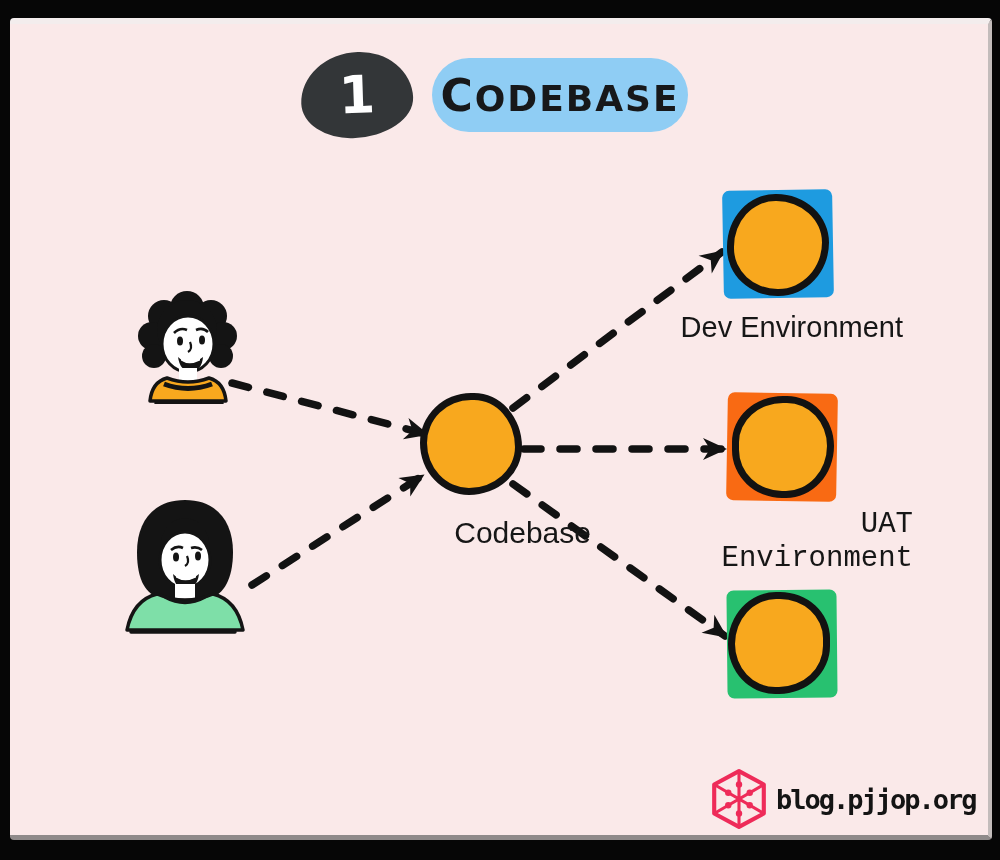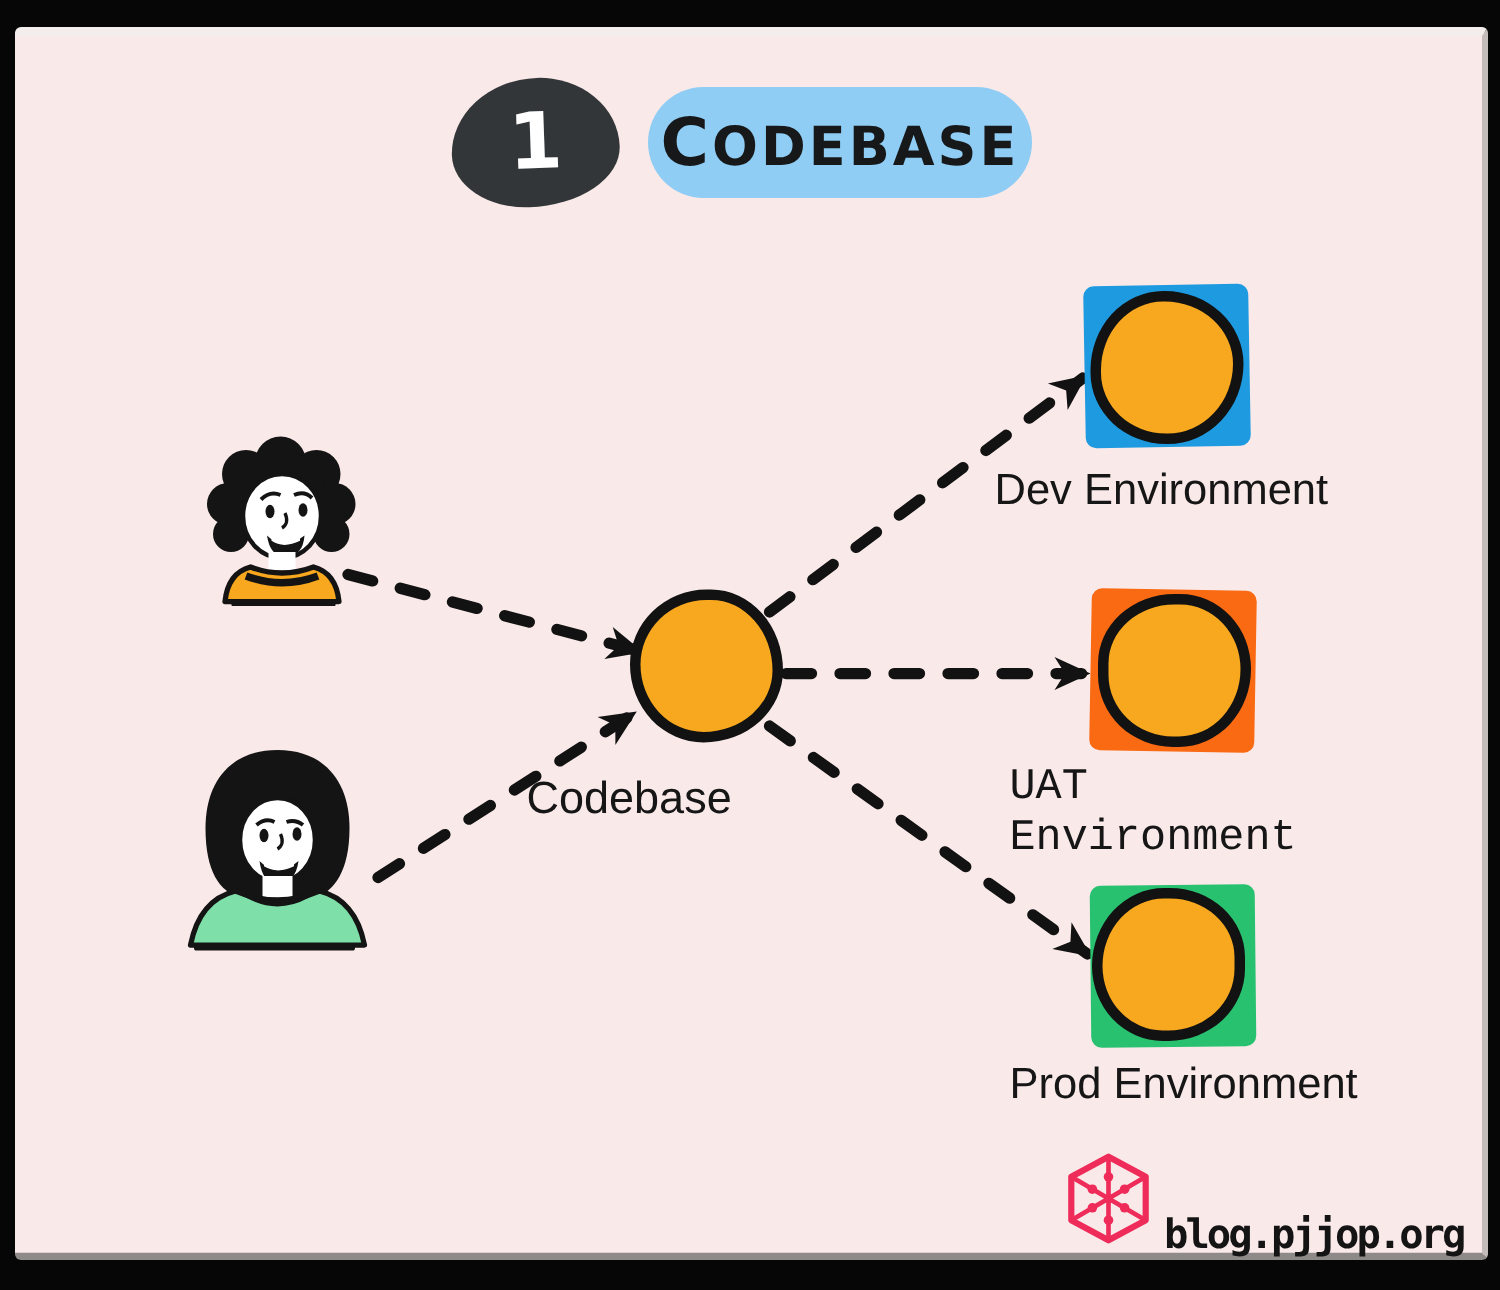--- a/index.html
+++ b/index.html
@@ -53,38 +53,38 @@
     position:absolute;width:110px;height:108px;border-radius:7px;
   }
   .env-dev{left:713px;top:166px;background:#1e9be0;transform:rotate(-1deg);}
   .env-uat{left:717px;top:369px;background:#f96a13;transform:rotate(1deg);}
   .env-prod{left:717px;top:566px;background:#28c170;transform:rotate(-0.6deg);}
   .circ-center{left:410px;top:369px;border-radius:50% 47% 52% 48% / 49% 53% 47% 51%;}
   .circ-dev{left:717px;top:170px;}
   .circ-uat{left:722px;top:372px;border-radius:52% 48% 49% 51% / 47% 51% 53% 49%;}
   .circ-prod{left:718px;top:568px;border-radius:49% 51% 52% 48% / 53% 47% 49% 51%;}
   .node-label{
-    position:absolute;width:240px;text-align:left;
+    position:absolute;width:240px;text-align:right;
     font-size:29px;color:#161616;line-height:34px;
     font-family:"Liberation Sans", sans-serif;
   }
   .lbl-center{left:341px;top:492px;width:240px;font-size:30px;}
   .lbl-dev{left:653px;top:286px;}
   .lbl-uat{left:663px;top:484px;font-family:Liberation Mono, monospace;}
   .lbl-prod{left:663px;top:682px;}
   
   .person{position:absolute;}
   .person-1{left:112px;top:258px;width:130px;height:122px;}
   .person-2{left:103px;top:470px;width:145px;height:140px;}
   
   .footer-logo{position:absolute;left:698px;top:744px;width:62px;height:62px;}
   .footer-site{
     position:absolute;left:766px;top:752px;height:48px;line-height:48px;
     font-family:"DejaVu Sans Mono", monospace;font-weight:bold;
-    font-size:27px;letter-spacing:-2px;color:#141414;margin-top:24px;
+    font-size:27px;letter-spacing:-2px;color:#141414;
   }
 </style>
 </head>
 <body>
 
 <div class="canvas">
 
   <div class="badge">
     <span class="badge-num">1</span>
   </div>
@@ -155,21 +155,20 @@
   <div class="env-box env-dev"></div>
   <div class="node-circle circ-dev"></div>
   <div class="node-label lbl-dev">Dev Environment</div>
 
   <div class="env-box env-uat"></div>
   <div class="node-circle circ-uat"></div>
   <div class="node-label lbl-uat">UAT Environment</div>
 
   <div class="env-box env-prod"></div>
   <div class="node-circle circ-prod"></div>
-  <div class="node-label lbl-prod">Prod Environment</div>
 
   <svg class="footer-logo" viewBox="0 0 60 60">
     <g stroke="#ee2b59" stroke-width="4" fill="none" stroke-linejoin="round">
       <path d="M30,3 L54,16 L54,44 L30,57 L6,44 L6,16 Z"></path>
       <path d="M30,3 L30,57 M6,16 L54,44 M54,16 L6,44" stroke-width="3"></path>
     </g>
     <g fill="#ee2b59">
       <circle cx="40.4" cy="36" r="3.1"></circle>
         <circle cx="30" cy="44" r="3.1"></circle>
       <circle cx="19.6" cy="36" r="3.1"></circle>

